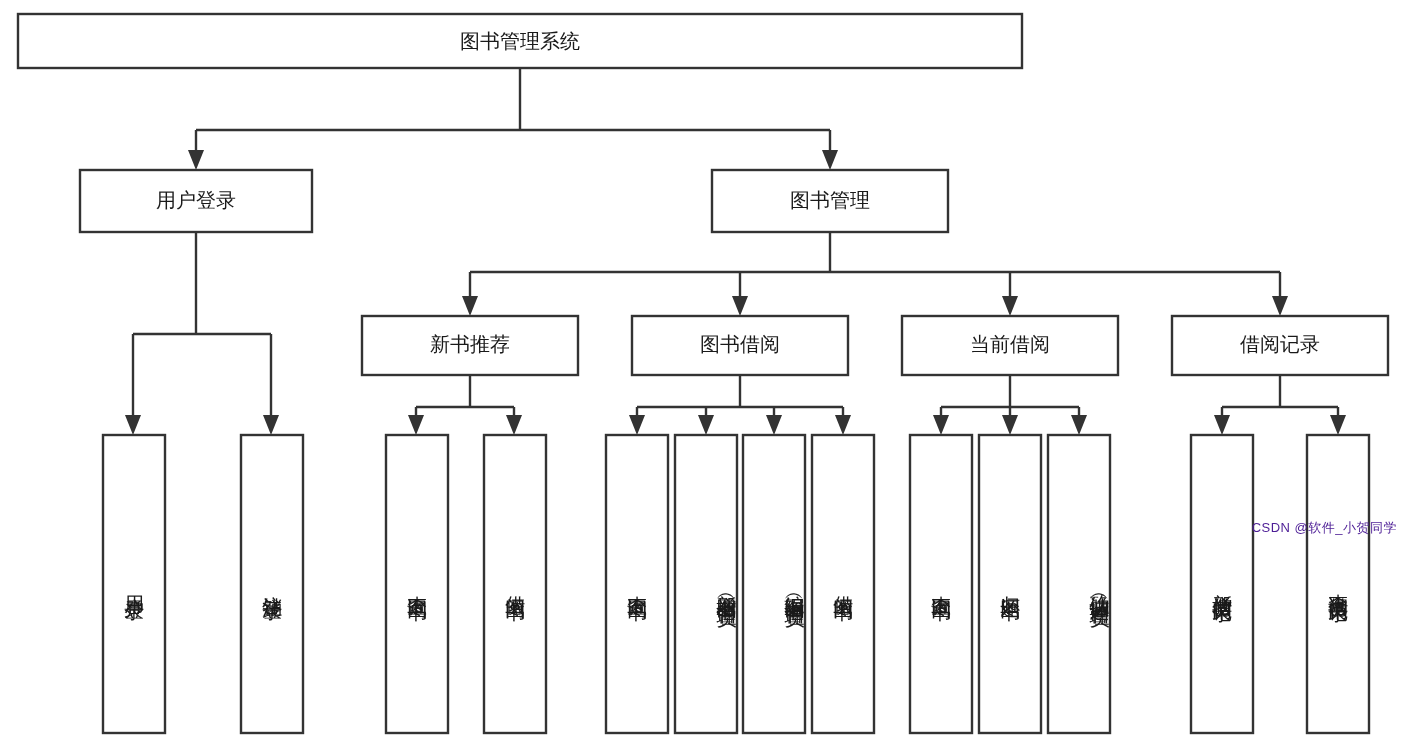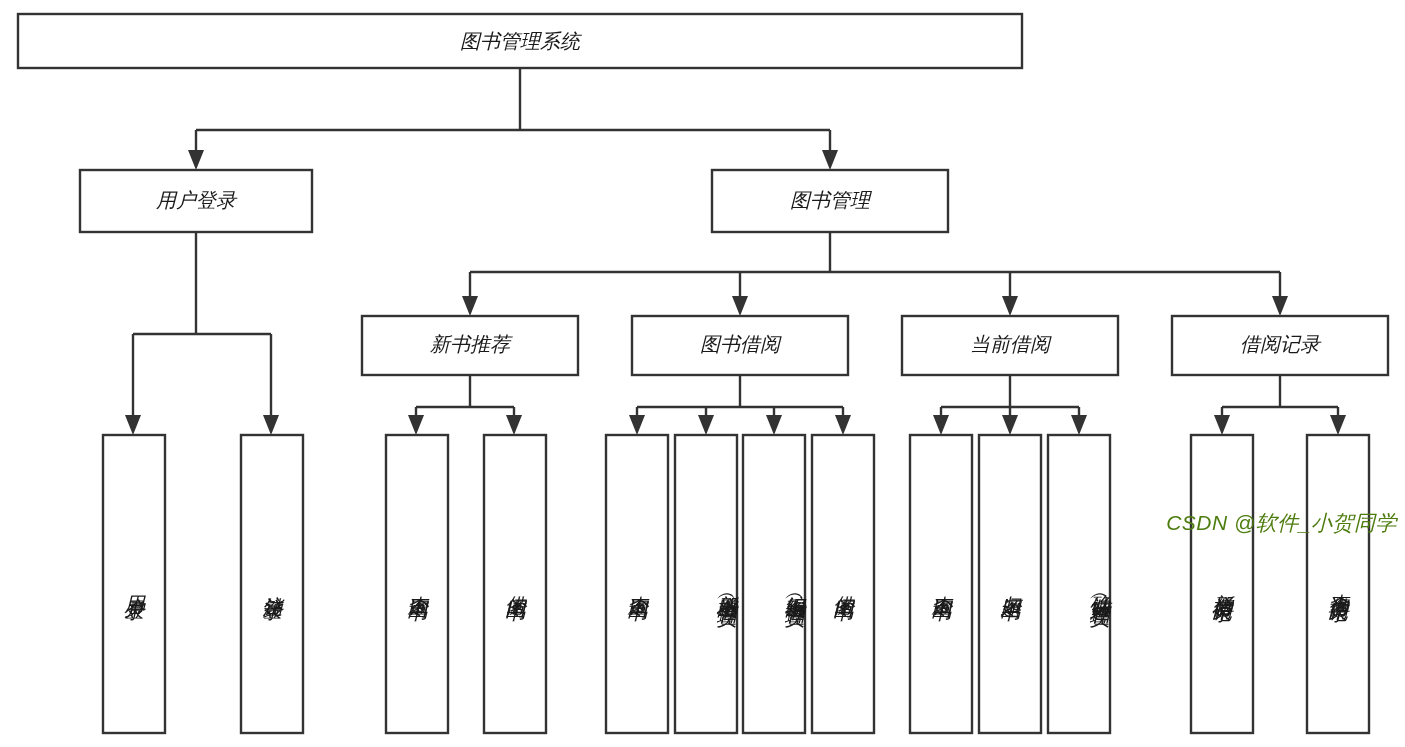--- a/index.html
+++ b/index.html
@@ -10,21 +10,20 @@
   body {
     width: 1405px;
     height: 747px;
     font-family: "Liberation Sans", "DejaVu Sans", sans-serif;
     overflow: hidden;
   }
   #diagram-root {
     position: relative;
     width: 1405px;
     height: 543px;
-    font-style: italic;
   }
   svg.flow {
     position: absolute;
     left: 0;
     top: 0;
     width: 1405px;
     height: 747px;
     display: block;
   }
   .node-rect {
@@ -62,22 +61,22 @@
     align-items: center;
     justify-content: center;
     text-align: center;
     user-select: none;
   }
   #watermark {
     position: absolute;
     right: 8px;
     bottom: 6px;
     font-family: "Liberation Sans", "DejaVu Sans", sans-serif;
-    font-size: 21px;
-    color: #4d7c0f;
+    font-size: 13px;
+    color: #4c1d95;
     white-space: nowrap;
     letter-spacing: 0.5px;
   }
 </style>
 </head>
 <body>
 
 <div id="diagram-root">
 
   <svg class="flow" viewBox="0 0 1405 747" xmlns="http://www.w3.org/2000/svg">

